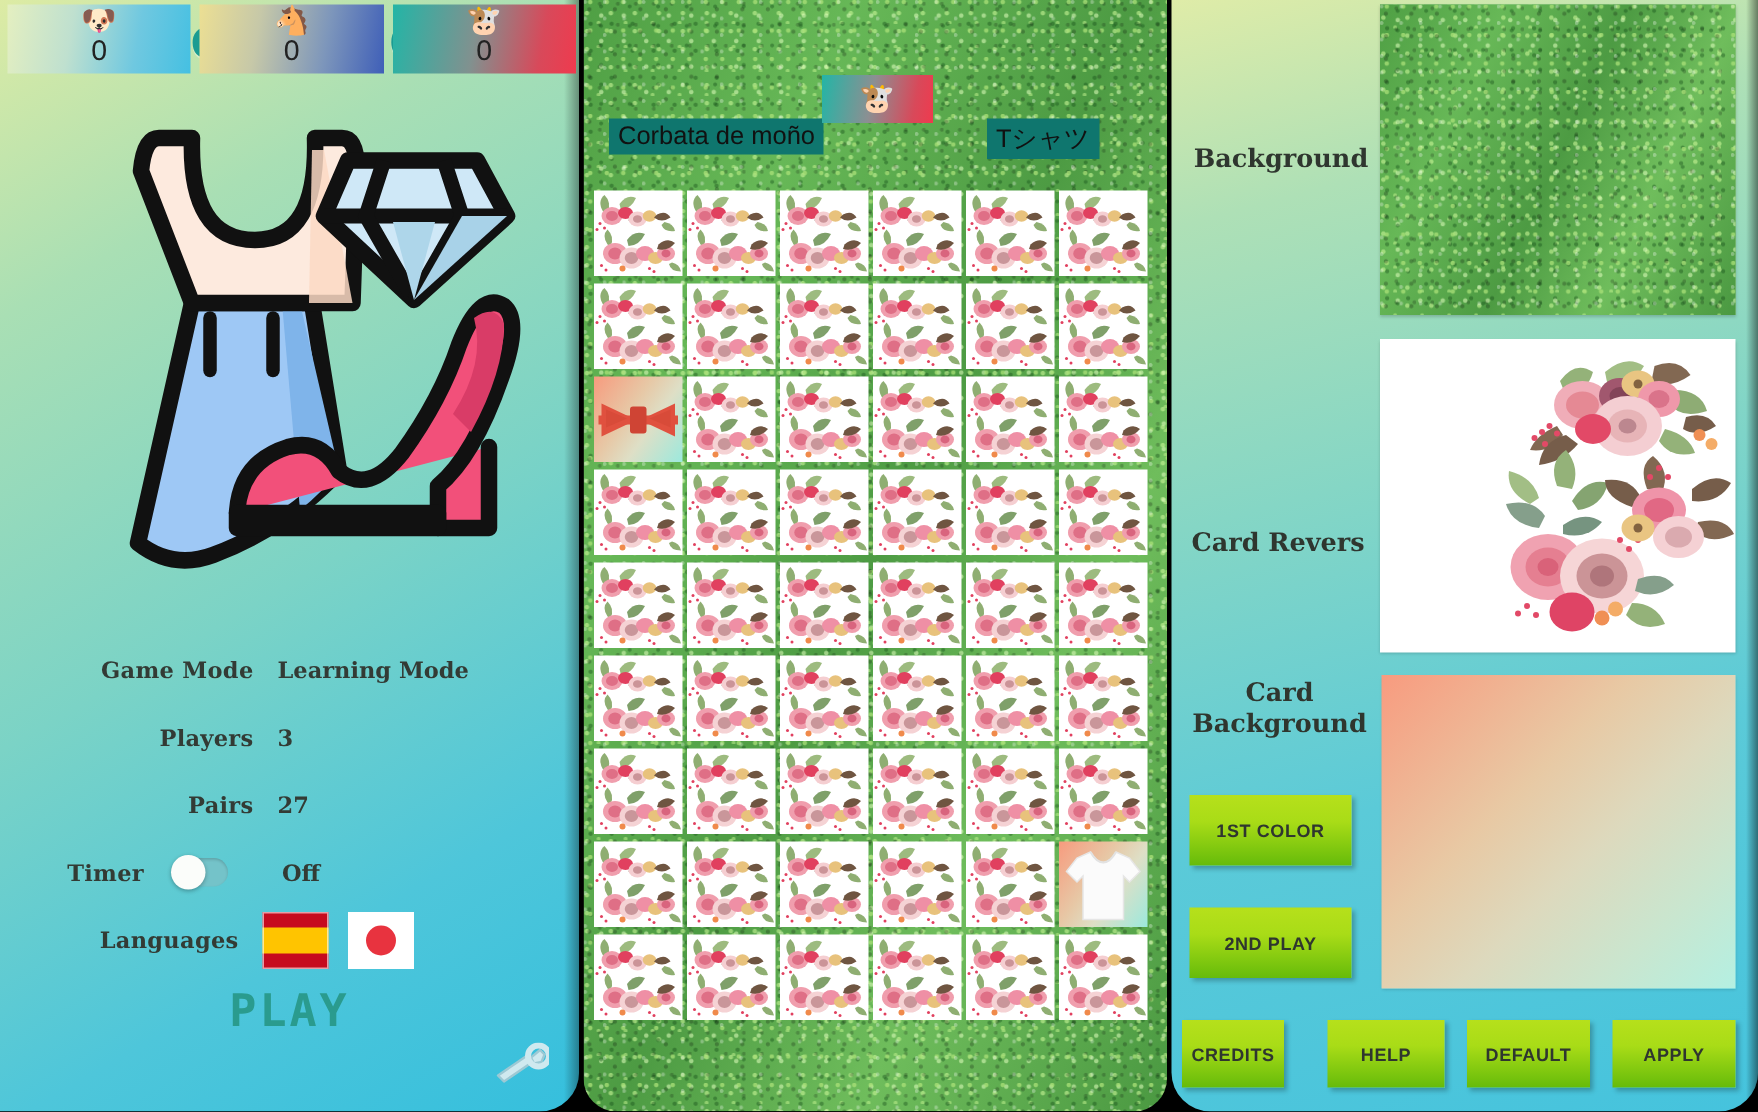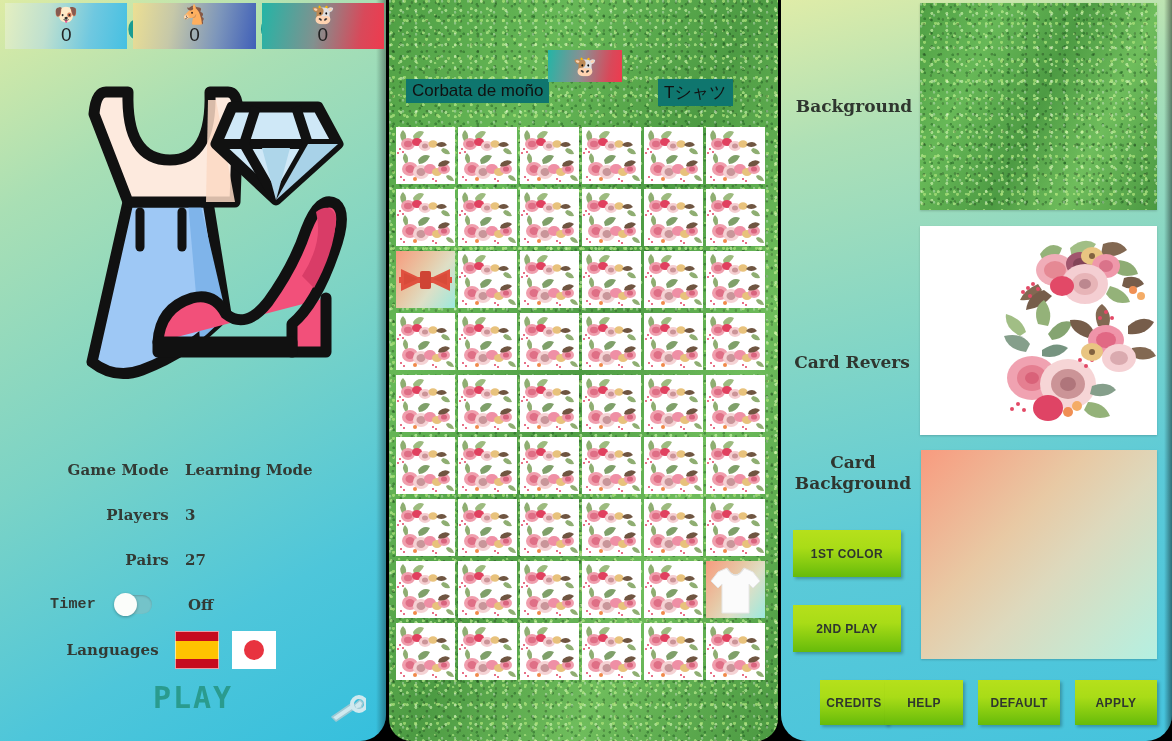--- a/index.html
+++ b/index.html
@@ -25,21 +25,21 @@
   }
   .app-title{
     text-align:center; margin-top:7px;
     font-family:"DejaVu Sans Mono", monospace;
     font-weight:bold; font-size:35px; letter-spacing:1px;
     color:#1b9c92;
     text-shadow:0 1px 0 rgba(255,255,255,.35);
   }
   .hero{ position:absolute; left:30px; top:52px; width:330px; height:365px; }
 
-  .settings{ position:absolute; left:0; top:447px; width:386px; }
+  .settings{ position:absolute; left:0; top:424px; width:386px; }
   .srow{
     display:flex; align-items:center; height:45px;
   }
   .slabel{
     width:185px; text-align:right; padding-right:16px;
     font-family:"DejaVu Serif", serif; font-weight:bold;
     font-size:15px; color:#333b35; letter-spacing:.2px;
   }
   .svalue{
     font-family:"DejaVu Serif", serif; font-weight:bold;
@@ -49,21 +49,21 @@
     width:38px; height:19px; border-radius:10px;
     background:#74c3c9; position:relative;
     margin-right:36px; margin-left:2px;
     box-shadow:inset 0 1px 2px rgba(0,0,0,.18);
   }
   .toggle .knob{
     position:absolute; left:0; top:-2px; width:23px; height:23px;
     border-radius:50%; background:#fbfdfa;
     box-shadow:0 1px 3px rgba(0,0,0,.3);
   }
-  .slabel-timer{ width:112px;font-family:Liberation Mono, monospace; }
+  .slabel-timer{ width:112px; }
   .slabel-langs{ width:175px; }
   .flags{ display:flex; gap:13px; align-items:center; }
   .flag{ width:44px; height:38px; border:1px solid rgba(255,255,255,.6); }
   .flag-es{
     background:linear-gradient(#c60b1e 0 26%, #ffc400 26% 74%, #c60b1e 74% 100%);
   }
   .flag-jp{
     background:#fff; position:relative;
   }
   .flag-jp::after{
@@ -157,21 +157,21 @@
     position:absolute; color:#2f362f; font-family:"Liberation Sans",sans-serif;
     font-weight:bold; font-size:12px; letter-spacing:.4px;
     display:flex; align-items:center; justify-content:center;
     background:linear-gradient(#b6e01b 0%, #a9dc17 38%, #66bb0a 100%);
     box-shadow:2px 2px 3px rgba(0,0,0,.25);
     cursor:pointer;
   }
   #btn-1st{ left:793px; top:530px; width:108px; height:47px; }
   #btn-2nd{ left:793px; top:605px; width:108px; height:47px; }
   .bottombtn{ top:680px; height:45px; }
-  #btn-credits{ left:820px; width:68px; }
+  #btn-credits{ left:788px; width:68px; }
   #btn-help{ left:885px; width:78px; }
   #btn-default{ left:978px; width:82px; }
   #btn-apply{ left:1075px; width:82px; }
   .rdiv-right-shadow{
     position:absolute; right:0; top:0; bottom:0; width:8px;
     background:linear-gradient(90deg, rgba(0,0,0,0), rgba(0,0,0,.45));
   }
 </style>
 </head>
 <body>

